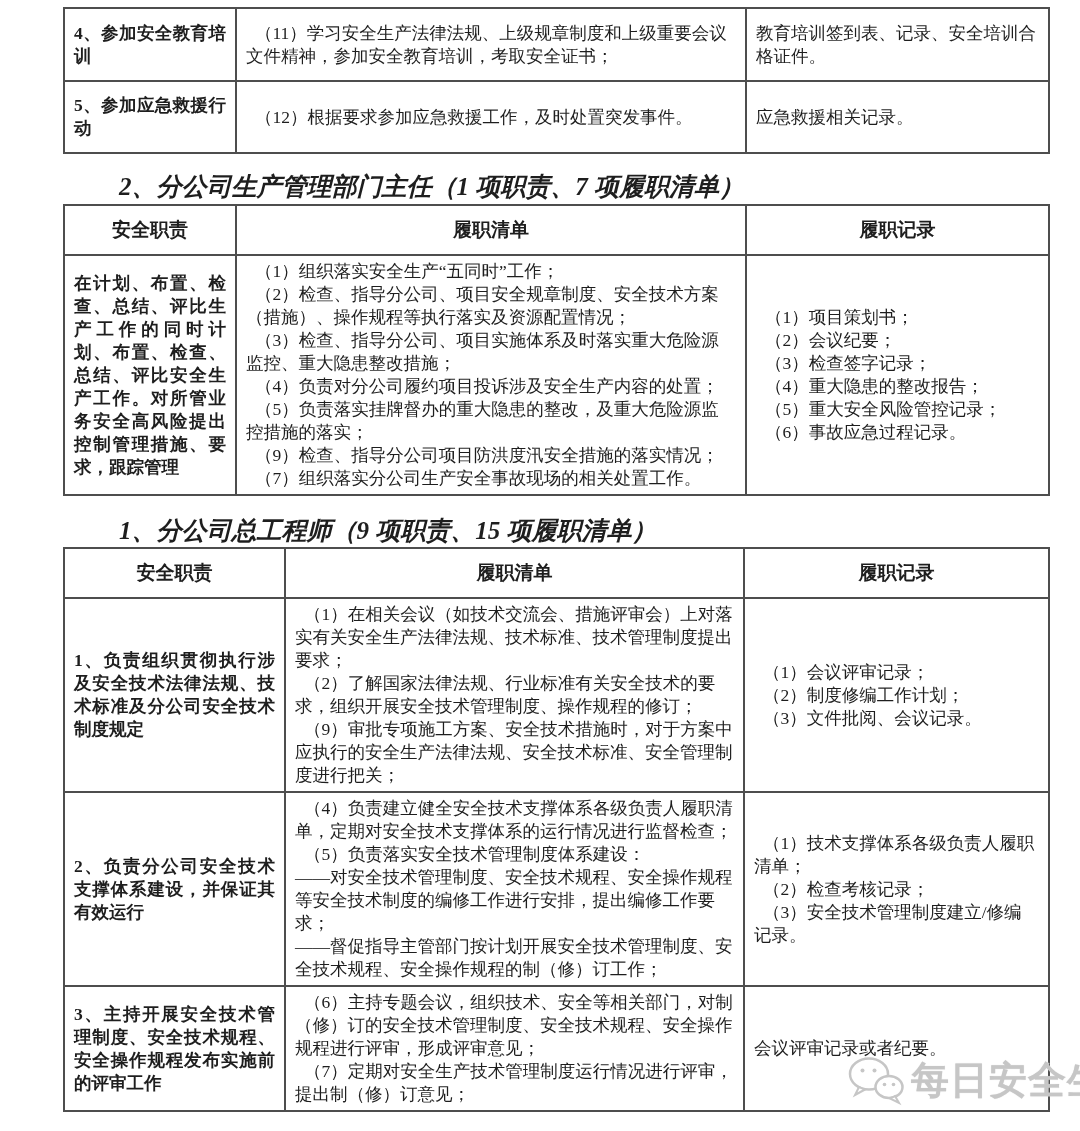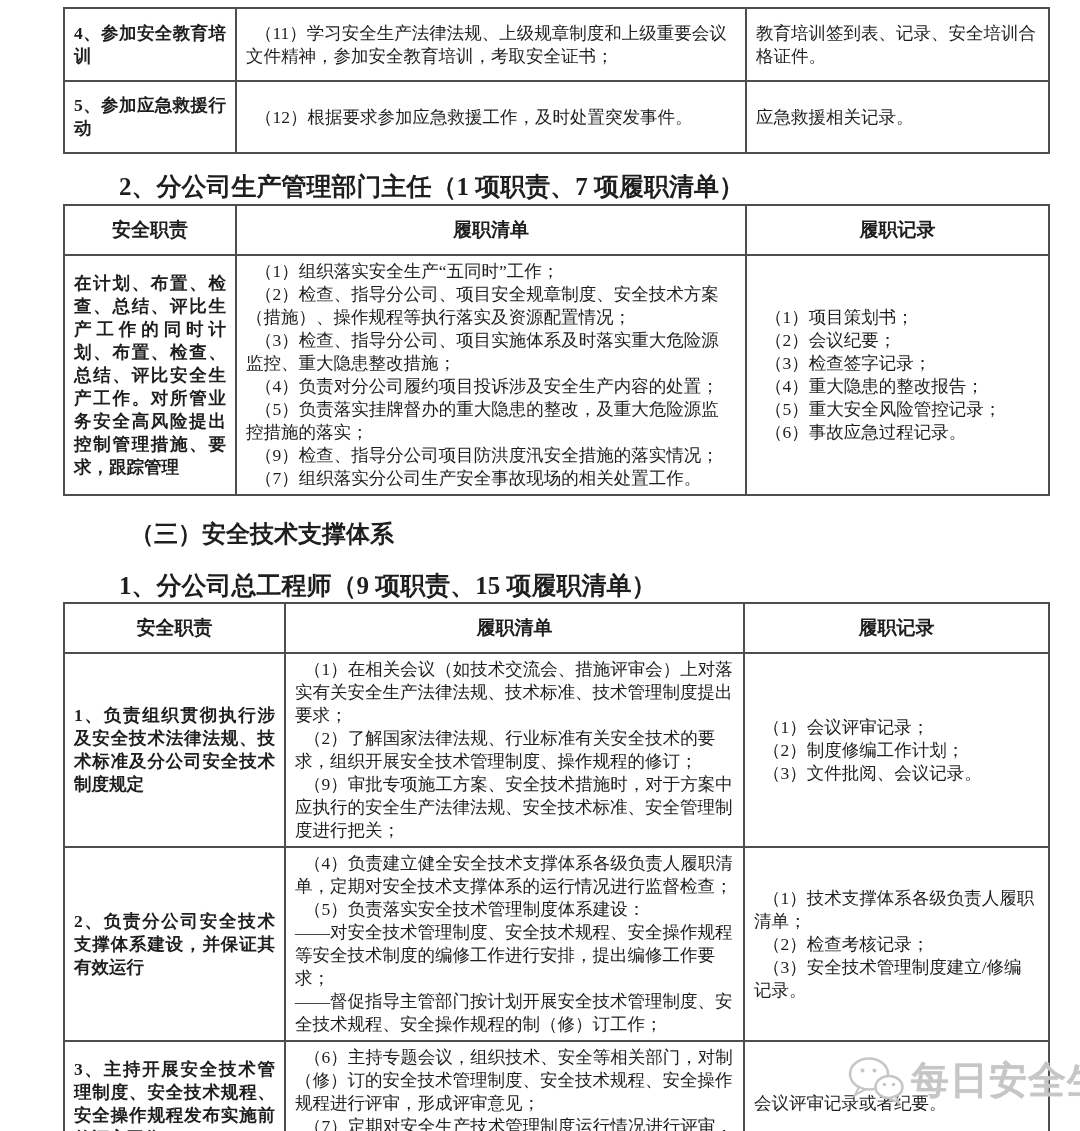--- a/index.html
+++ b/index.html
@@ -38,20 +38,21 @@
   td p.item  { text-indent: 9px; }
   td p.dash  { text-indent: 0; }
   td p.plain { text-indent: 0; }
 
   h2.heading {
     font-size: 25px;
     font-weight: bold;
     line-height: 34px;
     margin: 16px 0 0 56px;
     white-space: nowrap;
+    font-style: italic;
   }
   h2.heading.sub { margin-top: 22px; margin-left: 67px; font-size: 24px; line-height: 33px; }
   h2.heading.sub2 { margin-top: 18px; margin-left: 56px; line-height: 33px; }
   h2.heading.first { margin-top: 16px; }
 
   .watermark {
     position: absolute;
     left: 845px; top: 1054px;
     display: flex; align-items: center; gap: 4px;
     color: #c3c3c3;
@@ -136,21 +137,20 @@
         <p class="item">（2）会议纪要；</p>
         <p class="item">（3）检查签字记录；</p>
         <p class="item">（4）重大隐患的整改报告；</p>
         <p class="item">（5）重大安全风险管控记录；</p>
         <p class="item">（6）事故应急过程记录。</p>
       </td>
     </tr>
   </tbody>
     </table>
 
-  <h2 class="heading sub">（三）安全技术支撑体系</h2>
   <h2 class="heading sub2">1、分公司总工程师（9 项职责、15 项履职清单）</h2>
 
   <table class="doc-table">
     <colgroup>
         <col style="width:221px">
         <col style="width:459px">
         <col style="width:305px">
       </colgroup>
     <tbody>
         <tr style="height:50px">

